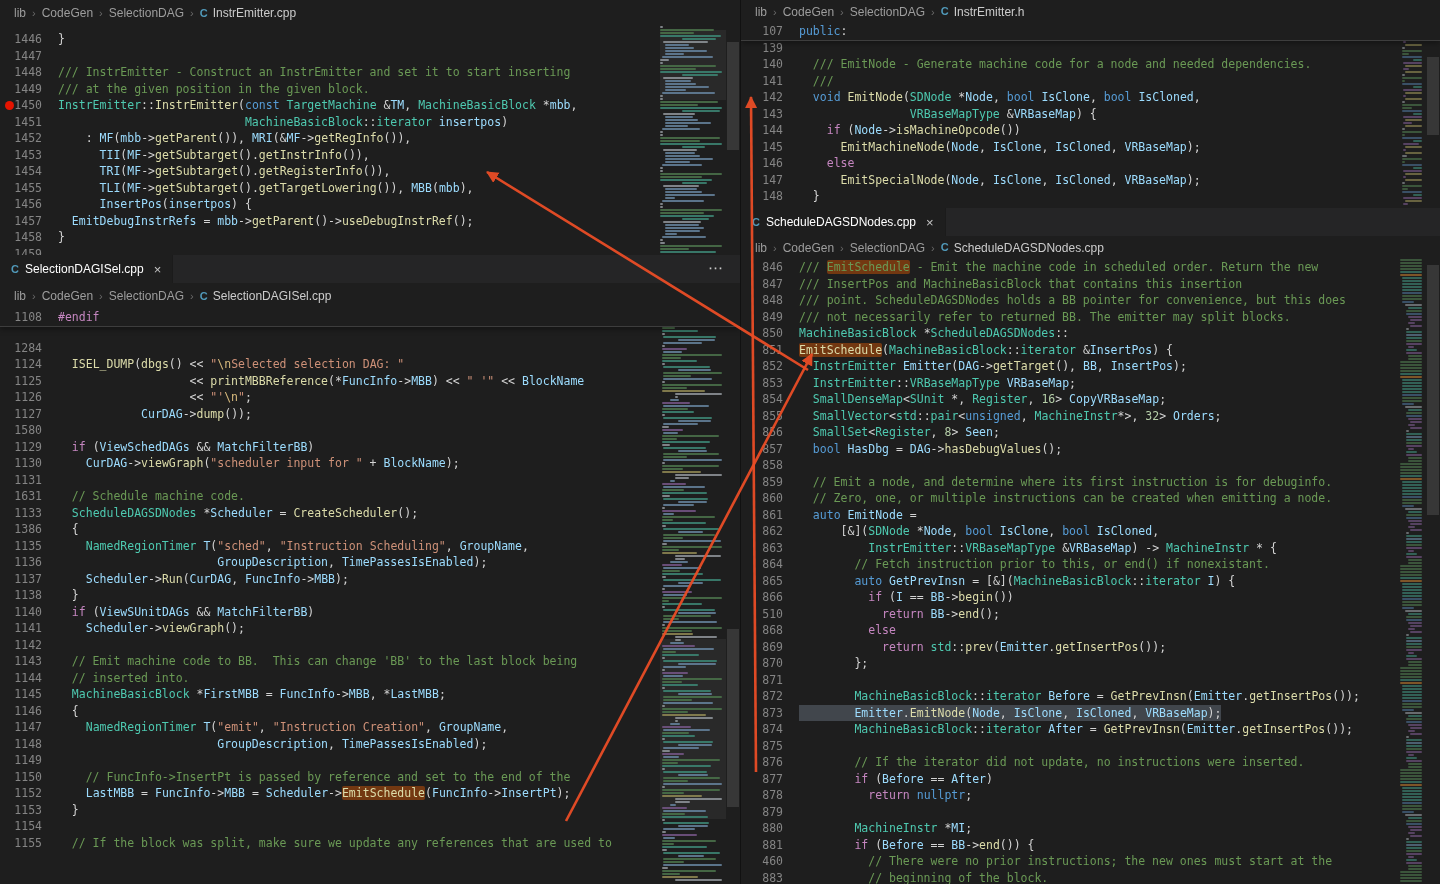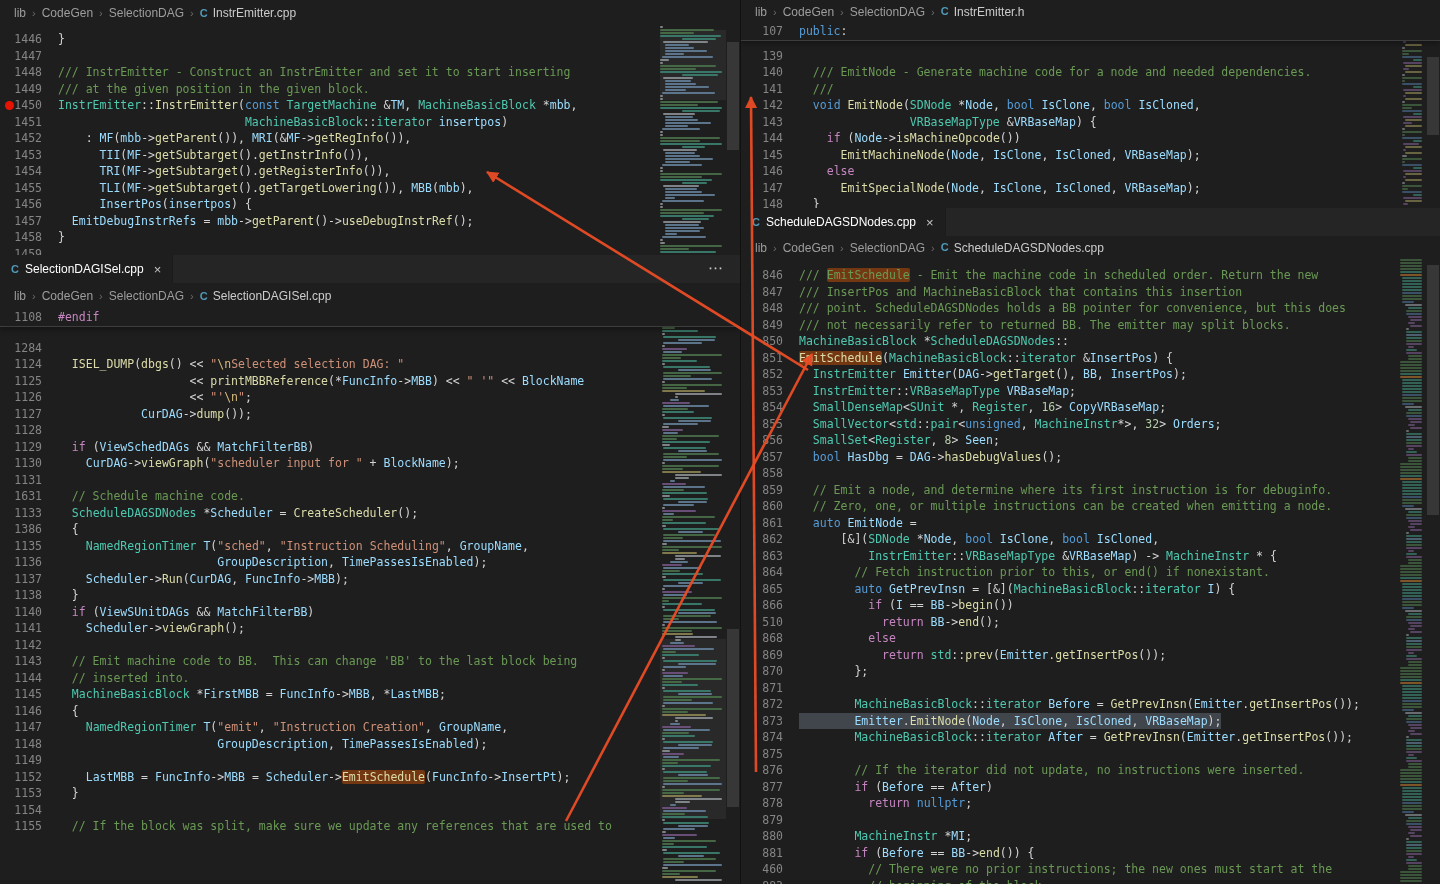--- a/index.html
+++ b/index.html
@@ -22,21 +22,21 @@
   .tab .fico{margin-right:6px}
   .tab-close{margin-left:10px;color:#c5c5c5;font-size:13px;cursor:pointer}
   .tab-actions{position:absolute;right:16px;top:4px;color:#cccccc;font-size:15px;cursor:pointer;letter-spacing:1px}
   .editor{position:relative;overflow:hidden}
   .ed-tl{height:229px}
   .ed-bl{height:575px}
   .ed-tr{height:185px}
   .ed-br{height:625px}
   .sticky{position:relative;z-index:3;background:#1e1e1e;box-shadow:0 1px 0 #3d3d3d,0 3px 6px rgba(0,0,0,.4)}
   .code{position:relative;z-index:1}
-  .pt5{padding-top:5px}.pt14{padding-top:14px}.pt4{padding-top:8px}
+  .pt5{padding-top:5px}.pt14{padding-top:14px}.pt4{padding-top:0}
   .cl{display:flex;height:16.5px;line-height:16.5px;font-family:"DejaVu Sans Mono",monospace;font-size:11.5px;white-space:pre}
   .gut{flex:0 0 58px;position:relative;text-align:right;padding-right:16px;color:#858585}
   .bp{position:absolute;left:5px;top:4px;width:9px;height:9px;border-radius:50%;background:#e51400}
   .lc{flex:0 0 auto}
   .lc.sel{background:#41464c}
   .tk-c{color:#6a9955}
   .tk-k{color:#569cd6}
   .tk-cf{color:#c586c0}
   .tk-t{color:#4ec9b0}
   .tk-f{color:#dcdcaa}
@@ -195,41 +195,42 @@
     <div class="editor ed-bl">
       <div class="sticky">
           <div class="cl"><span class="gut"><span>1108</span></span><span class="lc"><span class="tk-cf">#endif</span></span></div>
         </div>
       <div class="code pt14">
           <div class="cl"><span class="gut"><span>1284</span></span><span class="lc"></span></div>
           <div class="cl"><span class="gut"><span>1124</span></span><span class="lc"><span class="tk-p">  </span><span class="tk-f">ISEL_DUMP</span><span class="tk-p">(</span><span class="tk-f">dbgs</span><span class="tk-p">() &lt;&lt; </span><span class="tk-s">"</span><span class="tk-e">\n</span><span class="tk-s">Selected selection DAG: "</span></span></div>
           <div class="cl"><span class="gut"><span>1125</span></span><span class="lc"><span class="tk-p">                   &lt;&lt; </span><span class="tk-f">printMBBReference</span><span class="tk-p">(*</span><span class="tk-v">FuncInfo</span><span class="tk-p">-&gt;</span><span class="tk-v">MBB</span><span class="tk-p">) &lt;&lt; </span><span class="tk-s">" '"</span><span class="tk-p"> &lt;&lt; </span><span class="tk-v">BlockName</span></span></div>
           <div class="cl"><span class="gut"><span>1126</span></span><span class="lc"><span class="tk-p">                   &lt;&lt; </span><span class="tk-s">"'</span><span class="tk-e">\n</span><span class="tk-s">"</span><span class="tk-p">;</span></span></div>
           <div class="cl"><span class="gut"><span>1127</span></span><span class="lc"><span class="tk-p">            </span><span class="tk-v">CurDAG</span><span class="tk-p">-&gt;</span><span class="tk-f">dump</span><span class="tk-p">());</span></span></div>
-          <div class="cl"><span class="gut"><span>1128</span></span><span class="lc"></span></div>
+          <div class="cl"><span class="gut"><span>1580</span></span><span class="lc"></span></div>
           <div class="cl"><span class="gut"><span>1129</span></span><span class="lc"><span class="tk-p">  </span><span class="tk-cf">if</span><span class="tk-p"> (</span><span class="tk-v">ViewSchedDAGs</span><span class="tk-p"> &amp;&amp; </span><span class="tk-v">MatchFilterBB</span><span class="tk-p">)</span></span></div>
           <div class="cl"><span class="gut"><span>1130</span></span><span class="lc"><span class="tk-p">    </span><span class="tk-v">CurDAG</span><span class="tk-p">-&gt;</span><span class="tk-f">viewGraph</span><span class="tk-p">(</span><span class="tk-s">"scheduler input for "</span><span class="tk-p"> + </span><span class="tk-v">BlockName</span><span class="tk-p">);</span></span></div>
           <div class="cl"><span class="gut"><span>1131</span></span><span class="lc"></span></div>
           <div class="cl"><span class="gut"><span>1631</span></span><span class="lc"><span class="tk-c">  // Schedule machine code.</span></span></div>
           <div class="cl"><span class="gut"><span>1133</span></span><span class="lc"><span class="tk-p">  </span><span class="tk-t">ScheduleDAGSDNodes</span><span class="tk-p"> *</span><span class="tk-v">Scheduler</span><span class="tk-p"> = </span><span class="tk-f">CreateScheduler</span><span class="tk-p">();</span></span></div>
           <div class="cl"><span class="gut"><span>1386</span></span><span class="lc"><span class="tk-p">  {</span></span></div>
           <div class="cl"><span class="gut"><span>1135</span></span><span class="lc"><span class="tk-p">    </span><span class="tk-t">NamedRegionTimer</span><span class="tk-p"> </span><span class="tk-v">T</span><span class="tk-p">(</span><span class="tk-s">"sched"</span><span class="tk-p">, </span><span class="tk-s">"Instruction Scheduling"</span><span class="tk-p">, </span><span class="tk-v">GroupName</span><span class="tk-p">,</span></span></div>
           <div class="cl"><span class="gut"><span>1136</span></span><span class="lc"><span class="tk-p">                       </span><span class="tk-v">GroupDescription</span><span class="tk-p">, </span><span class="tk-v">TimePassesIsEnabled</span><span class="tk-p">);</span></span></div>
           <div class="cl"><span class="gut"><span>1137</span></span><span class="lc"><span class="tk-p">    </span><span class="tk-v">Scheduler</span><span class="tk-p">-&gt;</span><span class="tk-f">Run</span><span class="tk-p">(</span><span class="tk-v">CurDAG</span><span class="tk-p">, </span><span class="tk-v">FuncInfo</span><span class="tk-p">-&gt;</span><span class="tk-v">MBB</span><span class="tk-p">);</span></span></div>
           <div class="cl"><span class="gut"><span>1138</span></span><span class="lc"><span class="tk-p">  }</span></span></div>
           <div class="cl"><span class="gut"><span>1140</span></span><span class="lc"><span class="tk-p">  </span><span class="tk-cf">if</span><span class="tk-p"> (</span><span class="tk-v">ViewSUnitDAGs</span><span class="tk-p"> &amp;&amp; </span><span class="tk-v">MatchFilterBB</span><span class="tk-p">)</span></span></div>
           <div class="cl"><span class="gut"><span>1141</span></span><span class="lc"><span class="tk-p">    </span><span class="tk-v">Scheduler</span><span class="tk-p">-&gt;</span><span class="tk-f">viewGraph</span><span class="tk-p">();</span></span></div>
           <div class="cl"><span class="gut"><span>1142</span></span><span class="lc"></span></div>
           <div class="cl"><span class="gut"><span>1143</span></span><span class="lc"><span class="tk-c">  // Emit machine code to BB.  This can change 'BB' to the last block being</span></span></div>
           <div class="cl"><span class="gut"><span>1144</span></span><span class="lc"><span class="tk-c">  // inserted into.</span></span></div>
           <div class="cl"><span class="gut"><span>1145</span></span><span class="lc"><span class="tk-p">  </span><span class="tk-t">MachineBasicBlock</span><span class="tk-p"> *</span><span class="tk-v">FirstMBB</span><span class="tk-p"> = </span><span class="tk-v">FuncInfo</span><span class="tk-p">-&gt;</span><span class="tk-v">MBB</span><span class="tk-p">, *</span><span class="tk-v">LastMBB</span><span class="tk-p">;</span></span></div>
           <div class="cl"><span class="gut"><span>1146</span></span><span class="lc"><span class="tk-p">  {</span></span></div>
           <div class="cl"><span class="gut"><span>1147</span></span><span class="lc"><span class="tk-p">    </span><span class="tk-t">NamedRegionTimer</span><span class="tk-p"> </span><span class="tk-v">T</span><span class="tk-p">(</span><span class="tk-s">"emit"</span><span class="tk-p">, </span><span class="tk-s">"Instruction Creation"</span><span class="tk-p">, </span><span class="tk-v">GroupName</span><span class="tk-p">,</span></span></div>
           <div class="cl"><span class="gut"><span>1148</span></span><span class="lc"><span class="tk-p">                       </span><span class="tk-v">GroupDescription</span><span class="tk-p">, </span><span class="tk-v">TimePassesIsEnabled</span><span class="tk-p">);</span></span></div>
           <div class="cl"><span class="gut"><span>1149</span></span><span class="lc"></span></div>
+          <div class="cl"><span class="gut"><span>1150</span></span><span class="lc"><span class="tk-c">    // FuncInfo-&gt;InsertPt is passed by reference and set to the end of the</span></span></div>
           <div class="cl"><span class="gut"><span>1152</span></span><span class="lc"><span class="tk-p">    </span><span class="tk-v">LastMBB</span><span class="tk-p"> = </span><span class="tk-v">FuncInfo</span><span class="tk-p">-&gt;</span><span class="tk-v">MBB</span><span class="tk-p"> = </span><span class="tk-v">Scheduler</span><span class="tk-p">-&gt;</span><span class="tk-fh">EmitSchedule</span><span class="tk-p">(</span><span class="tk-v">FuncInfo</span><span class="tk-p">-&gt;</span><span class="tk-v">InsertPt</span><span class="tk-p">);</span></span></div>
           <div class="cl"><span class="gut"><span>1153</span></span><span class="lc"><span class="tk-p">  }</span></span></div>
           <div class="cl"><span class="gut"><span>1154</span></span><span class="lc"></span></div>
           <div class="cl"><span class="gut"><span>1155</span></span><span class="lc"><span class="tk-c">  // If the block was split, make sure we update any references that are used to</span></span></div>
         </div>
       <div class="minimap">
         <div class="mmview" style="top:330px;height:180px"></div>
       <div class="mml" style="margin-left: 1.6px; width: 30.4px; background: rgb(154, 146, 88);"></div>
           <div class="mml" style="margin-left: 15.2px; width: 40.6px; background: rgb(154, 160, 166);"></div>
           <div class="mml" style="margin-left: 15.2px; width: 5.2px; background: rgb(154, 160, 166);"></div>

